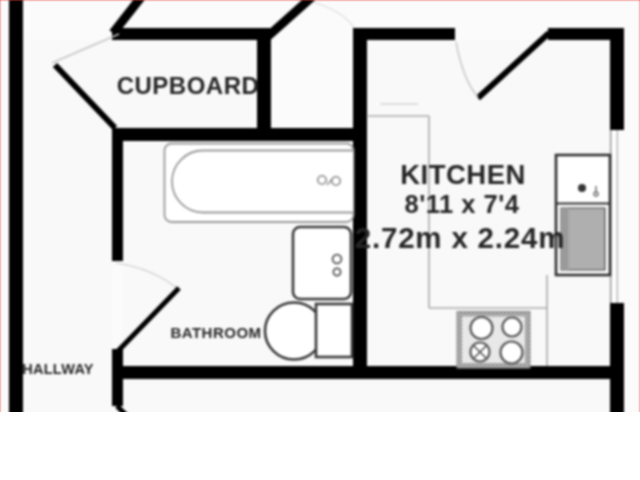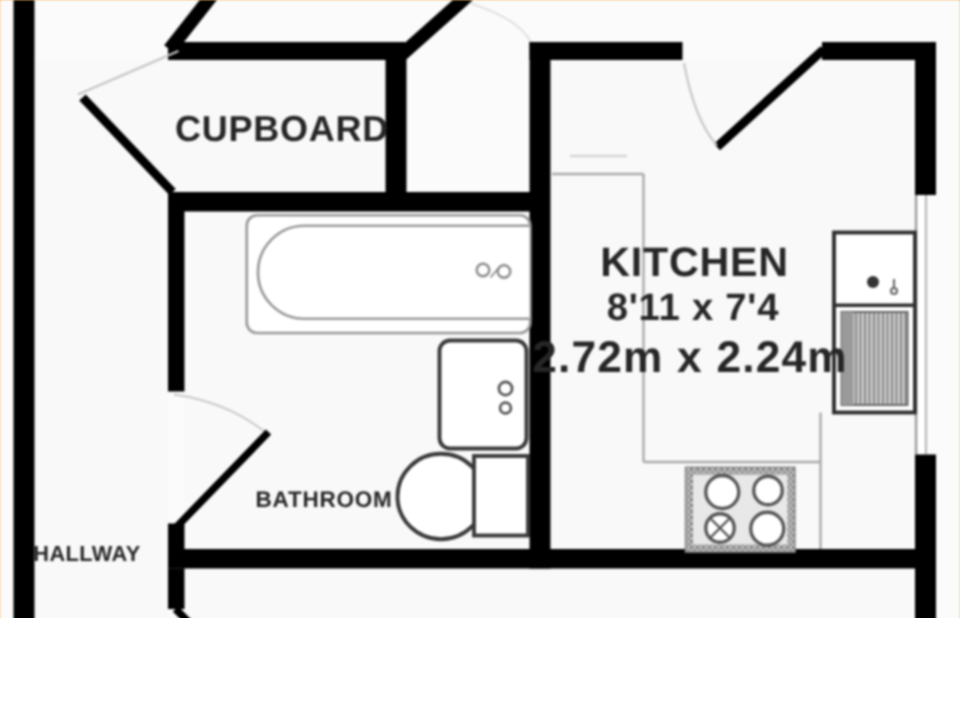--- a/index.html
+++ b/index.html
@@ -1,16 +1,16 @@
 <!DOCTYPE html>
 <html><head>
 <meta charset="utf-8">
 <style>
   html,body{margin:0;padding:0;background:#fff;}
-  .page{width:640px;height:412px;overflow:hidden;position:relative;background:#fdba74;}
+  .page{width:640px;height:412px;overflow:hidden;position:relative;background:#ef4444;}
   svg{filter:blur(0.85px);}
   text{font-family:"Liberation Sans",sans-serif;font-weight:bold;fill:#262626;}
 </style>
 </head>
 <body>
 <div class="page">
 <svg width="640" height="480" viewBox="0 0 640 480">
 <defs>
   <pattern id="drain" width="3" height="6" patternUnits="userSpaceOnUse">
     <rect width="3" height="6" fill="#d2d2d2"></rect>

